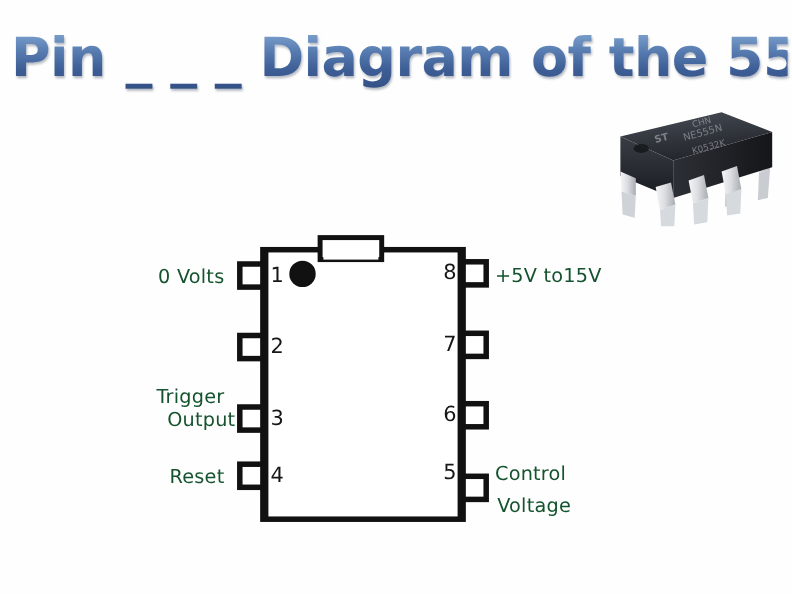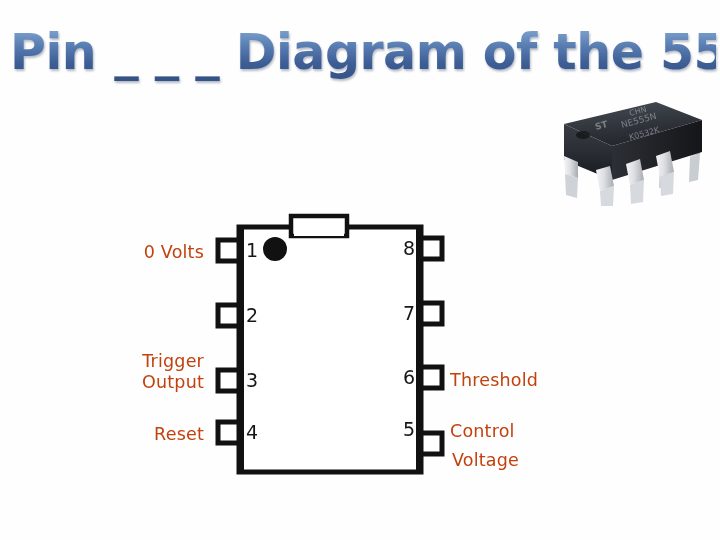--- a/index.html
+++ b/index.html
@@ -59,21 +59,21 @@
     left: 120px;
     top: 210px;
     width: 470px;
     height: 280px;
   }
   .pin-label {
     position: absolute;
     font-family: "DejaVu Sans", "Liberation Sans", sans-serif;
     font-size: 17.5px;
     font-weight: normal;
-    color: #c2410c;
+    color: #14532d;
     white-space: nowrap;
     letter-spacing: 0.2px;
   }
   .pin-label.left  { text-align: right; }
   .pin-label.right { text-align: left; }
   .pin-num {
     position: absolute;
     font-family: "DejaVu Sans", "Liberation Sans", sans-serif;
     font-size: 19px;
     color: #171717;
@@ -186,22 +186,22 @@
     <div class="pin-num" style="left:126px; top:211px;">4</div>
 
     <div class="pin-num" style="left:283px; top:27px;">8</div>
     <div class="pin-num" style="left:283px; top:92px;">7</div>
     <div class="pin-num" style="left:283px; top:156px;">6</div>
     <div class="pin-num" style="left:283px; top:208px;">5</div>
 
     
     <div class="pin-label left" style="right:386px; top:32px;">0 Volts</div>
     <div class="pin-label left" style="right:386px; top:97px;margin-top:44px;">Trigger</div>
-    <div class="pin-label left" style="right:386px; top:162px;">Output</div>
+    <div class="pin-label left" style="right:376px; top:162px;">Output</div>
     <div class="pin-label left" style="right:386px; top:214px;">Reset</div>
 
     
-    <div class="pin-label right" style="left:330px; top:160px;">Threshold</div>
+    <div class="pin-label right" style="left:330px; top:31px;">+5V to15V</div>
     <div class="pin-label right" style="left:330px; top:211px;">Control</div>
     <div class="pin-label right" style="left:332px; top:240px;">Voltage</div>
   </div>
 
 </div>
 
 </body></html>

